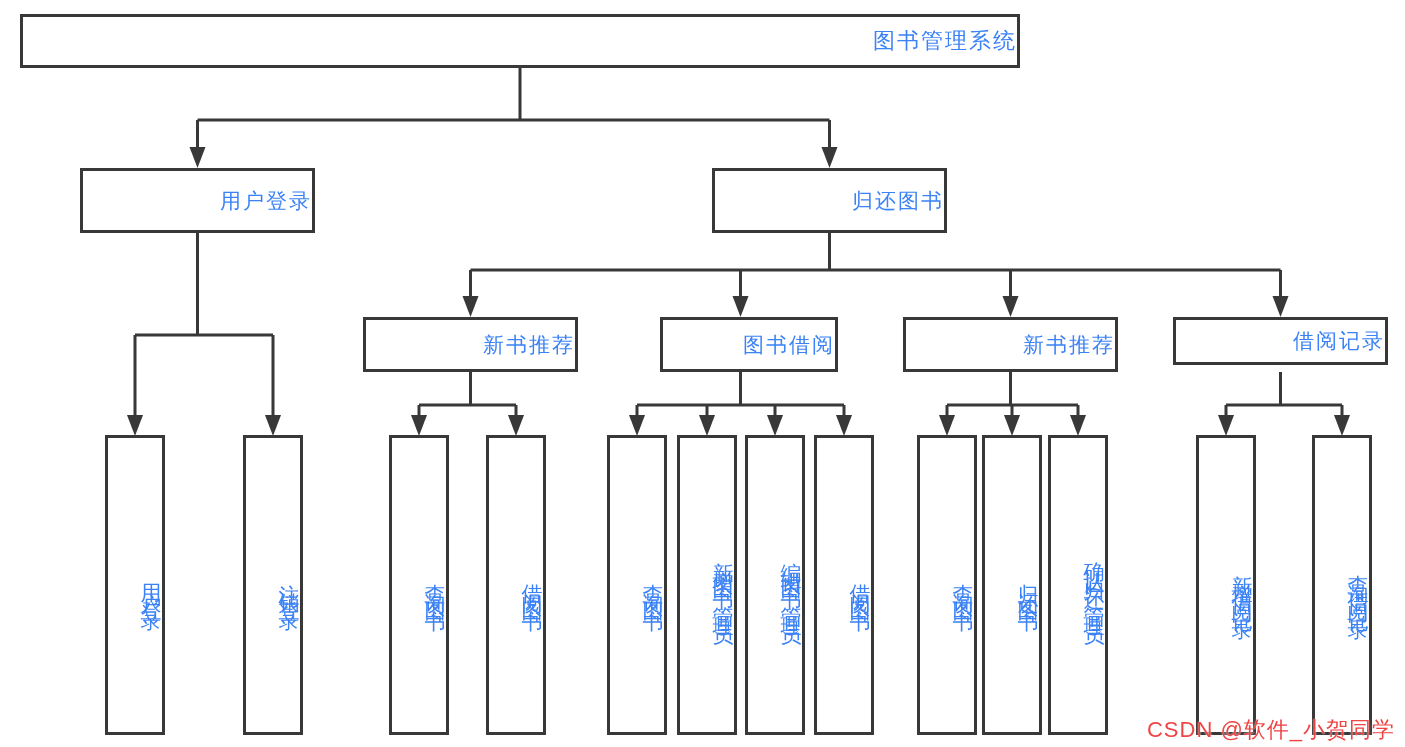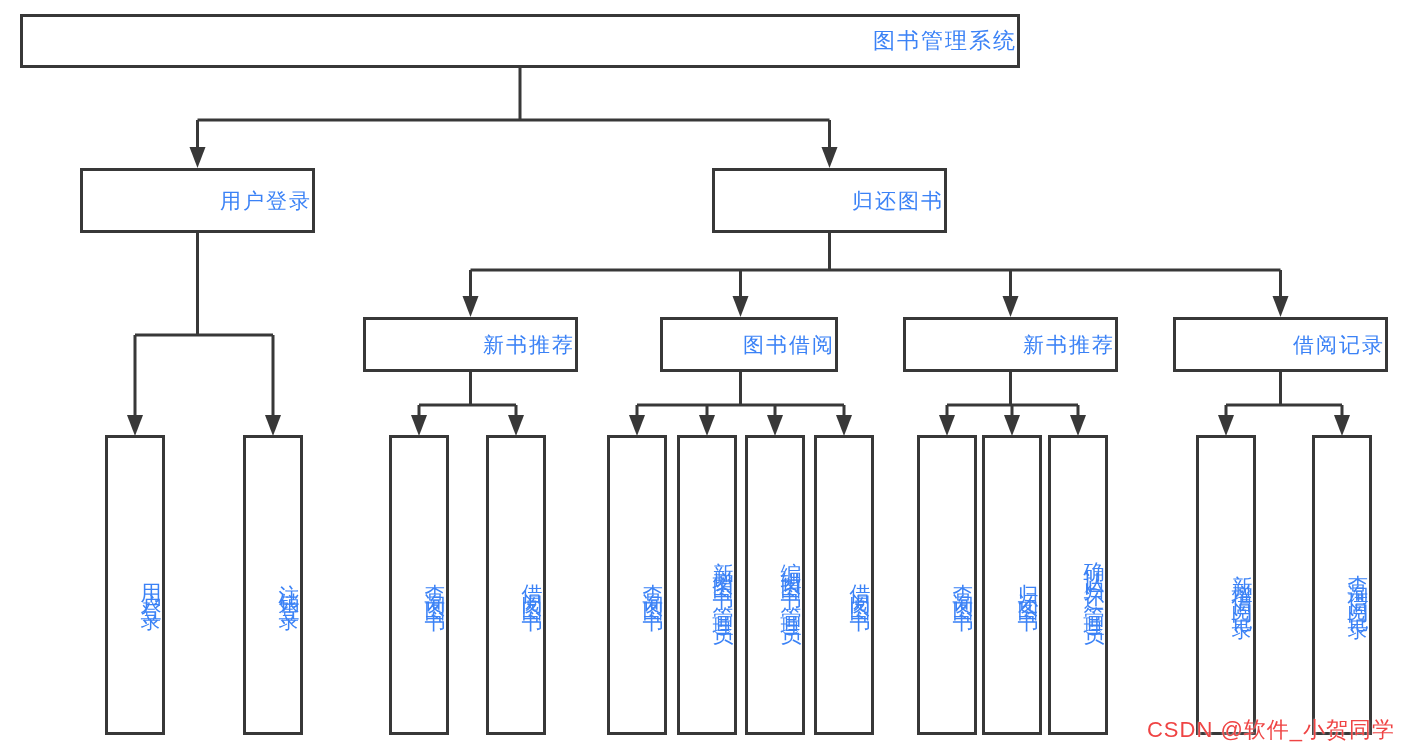--- a/index.html
+++ b/index.html
@@ -121,21 +121,21 @@
 
   <div class="box" style="left:363px;top:317px;width:215px;height:55px">
     <span class="h-label">新书推荐</span>
   </div>
   <div class="box" style="left:660px;top:317px;width:178px;height:55px">
     <span class="h-label">图书借阅</span>
   </div>
   <div class="box" style="left:903px;top:317px;width:215px;height:55px">
     <span class="h-label">新书推荐</span>
   </div>
-  <div class="box" style="left:1173px;top:317px;width:215px;height:55px">
+  <div class="box" style="left:1173px;top:317px;width:215px;height:48px">
     <span class="h-label">借阅记录</span>
   </div>
 
   <div class="box leaf" style="left:105px">
     <span class="v-label">用户登录</span>
   </div>
   <div class="box leaf" style="left:243px">
     <span class="v-label">注销登录</span>
   </div>
 

